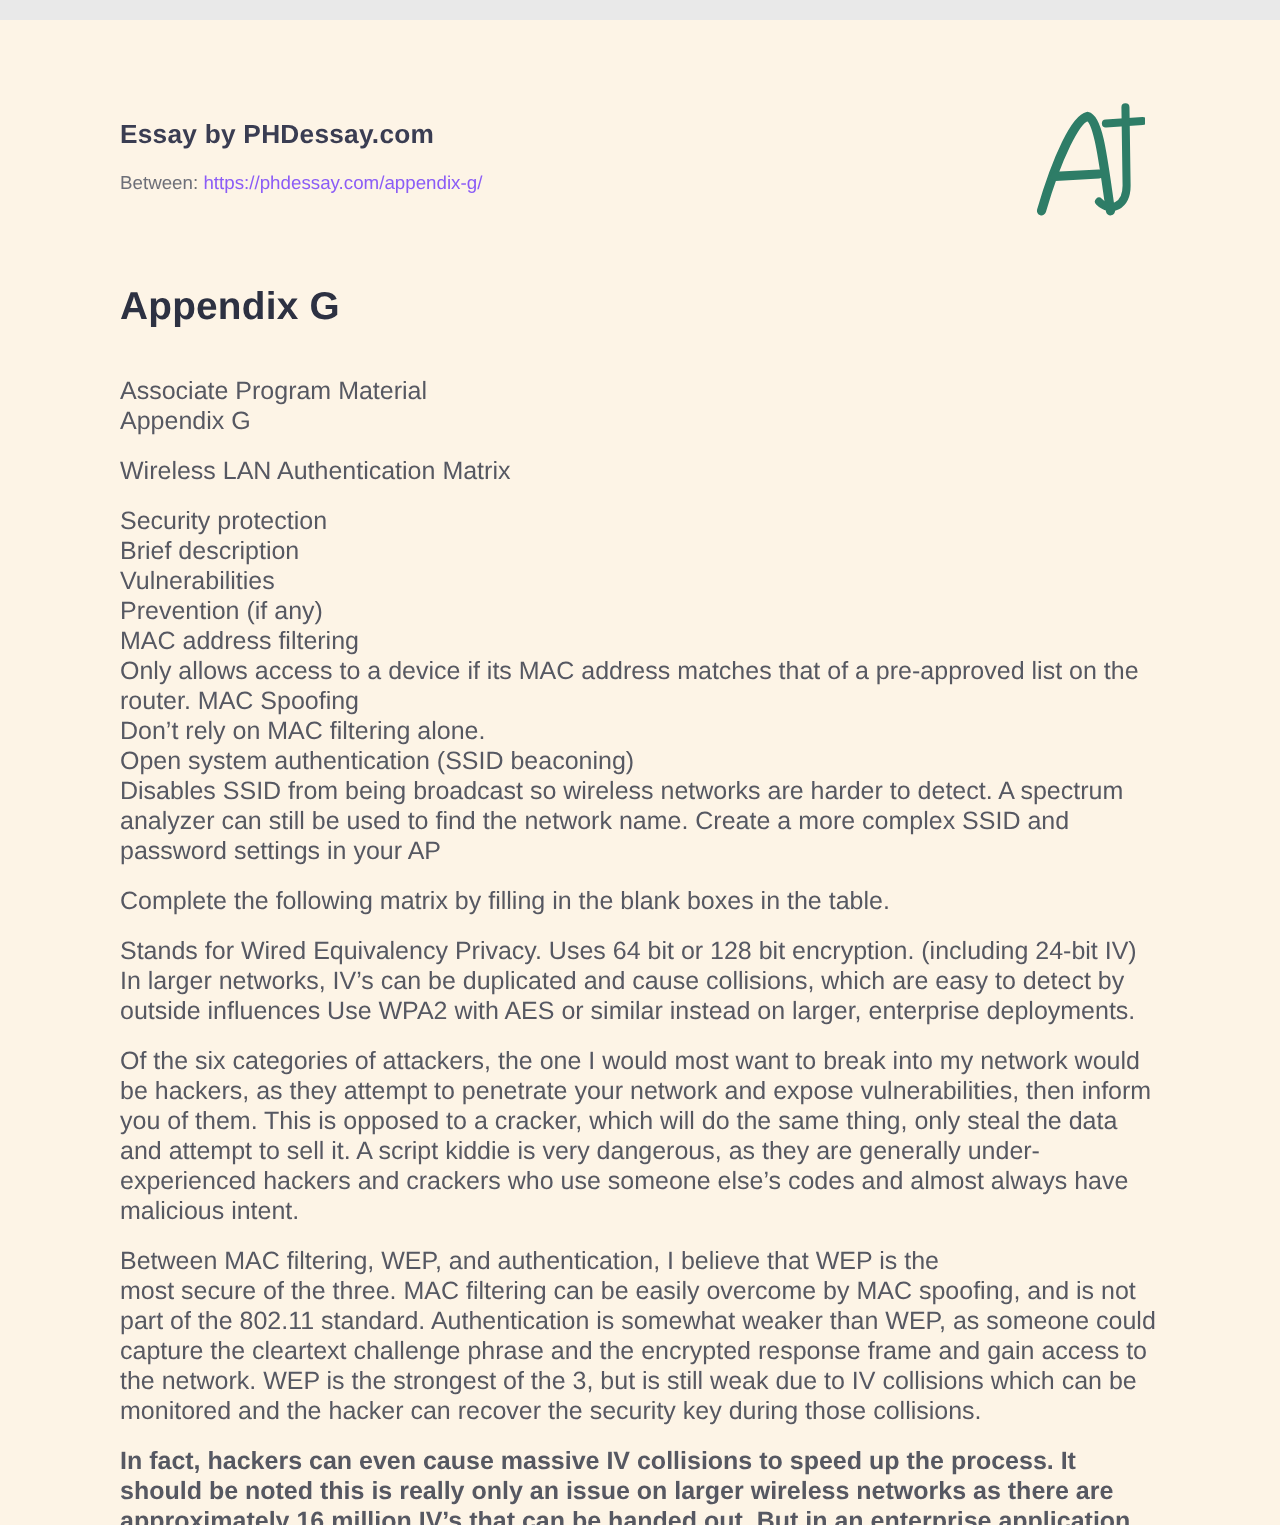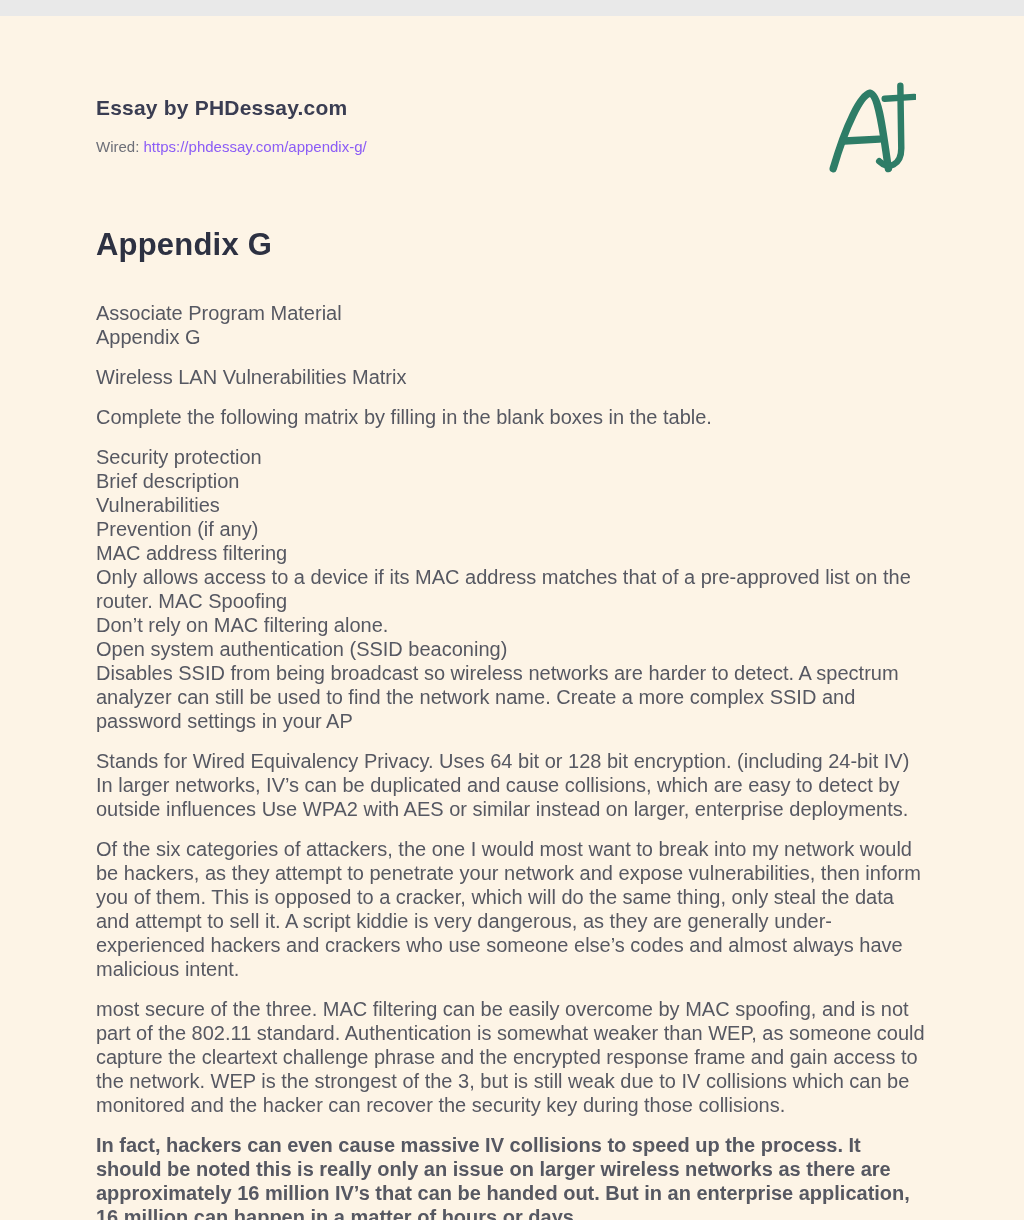--- a/index.html
+++ b/index.html
@@ -61,64 +61,65 @@
   .line { min-height: 24px; }
 </style>
 </head>
 <body>
 
 <div class="page">
 
   <div class="header">
     <div class="brand">Essay by PHDessay.com</div>
     <div class="source-line">
-      <span>Wired:</span>
+      <span>Between:</span>
       <a class="source-url" href="#">https://phdessay.com/appendix-g/</a>
     </div>
     <div class="logo">
       <svg viewBox="0 0 100 108" fill="none" xmlns="http://www.w3.org/2000/svg">
         <path d="M10 96 C24 48 40 16 50 14 C60 16 64 56 70 96" stroke="#2e7d67" stroke-width="8" stroke-linecap="round" fill="none"></path>
         <path d="M22 66 L60 64" stroke="#2e7d67" stroke-width="8" stroke-linecap="round" fill="none"></path>
         <path d="M66 20 L98 18" stroke="#2e7d67" stroke-width="7" stroke-linecap="round" fill="none"></path>
         <path d="M83 6 L84 74 C84 92 70 98 60 88" stroke="#2e7d67" stroke-width="7" stroke-linecap="round" fill="none"></path>
       </svg>
     </div>
   </div>
 
   <h1 class="title">Appendix G</h1>
 
   <div class="body" id="article-body">
       <div class="block">
         <div class="line">Associate Program Material</div>
         <div class="line">Appendix G</div>
       </div>
       <div class="block">
-        <div class="line">Wireless LAN Vulnerabilities Matrix</div>
-      </div>
-      <div class="block">
-        <div class="line">Complete the following matrix by filling in the blank boxes in the table.</div>
+        <div class="line">Wireless LAN Authentication Matrix</div>
       </div>
       <div class="block">
         <div class="line">Security protection</div>
         <div class="line">Brief description</div>
         <div class="line">Vulnerabilities</div>
         <div class="line">Prevention (if any)</div>
         <div class="line">MAC address filtering</div>
         <div class="line">Only allows access to a device if its MAC address matches that of a pre-approved list on the router. MAC Spoofing</div>
         <div class="line">Don’t rely on MAC filtering alone.</div>
         <div class="line">Open system authentication (SSID beaconing)</div>
         <div class="line">Disables SSID from being broadcast so wireless networks are harder to detect. A spectrum analyzer can still be used to find the network name. Create a more complex SSID and password settings in your AP</div>
       </div>
       <div class="block">
+        <div class="line">Complete the following matrix by filling in the blank boxes in the table.</div>
+      </div>
+      <div class="block">
         <div class="line">Stands for Wired Equivalency Privacy. Uses 64 bit or 128 bit encryption. (including 24-bit IV) In larger networks, IV’s can be duplicated and cause collisions, which are easy to detect by outside influences Use WPA2 with AES or similar instead on larger, enterprise deployments.</div>
       </div>
       <div class="block">
         <div class="line">Of the six categories of attackers, the one I would most want to break into my network would be hackers, as they attempt to penetrate your network and expose vulnerabilities, then inform you of them. This is opposed to a cracker, which will do the same thing, only steal the data and attempt to sell it. A script kiddie is very dangerous, as they are generally under-experienced hackers and crackers who use someone else’s codes and almost always have malicious intent.</div>
       </div>
       <div class="block">
+        <div class="line">Between MAC filtering, WEP, and authentication, I believe that WEP is the</div>
         <div class="line">most secure of the three. MAC filtering can be easily overcome by MAC spoofing, and is not part of the 802.11 standard. Authentication is somewhat weaker than WEP, as someone could capture the cleartext challenge phrase and the encrypted response frame and gain access to the network. WEP is the strongest of the 3, but is still weak due to IV collisions which can be monitored and the hacker can recover the security key during those collisions.</div>
       </div>
       <div class="block">
         <div class="line">In fact, hackers can even cause massive IV collisions to speed up the process. It should be noted this is really only an issue on larger wireless networks as there are approximately 16 million IV’s that can be handed out. But in an enterprise application, 16 million can happen in a matter of hours or days.</div>
       </div>
     </div>
 
 </div>
 
 </body></html>

